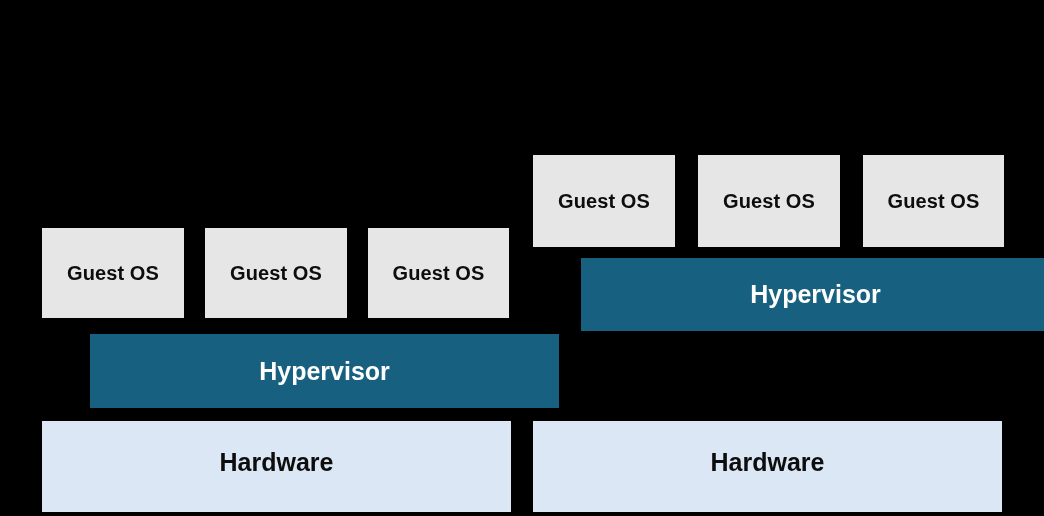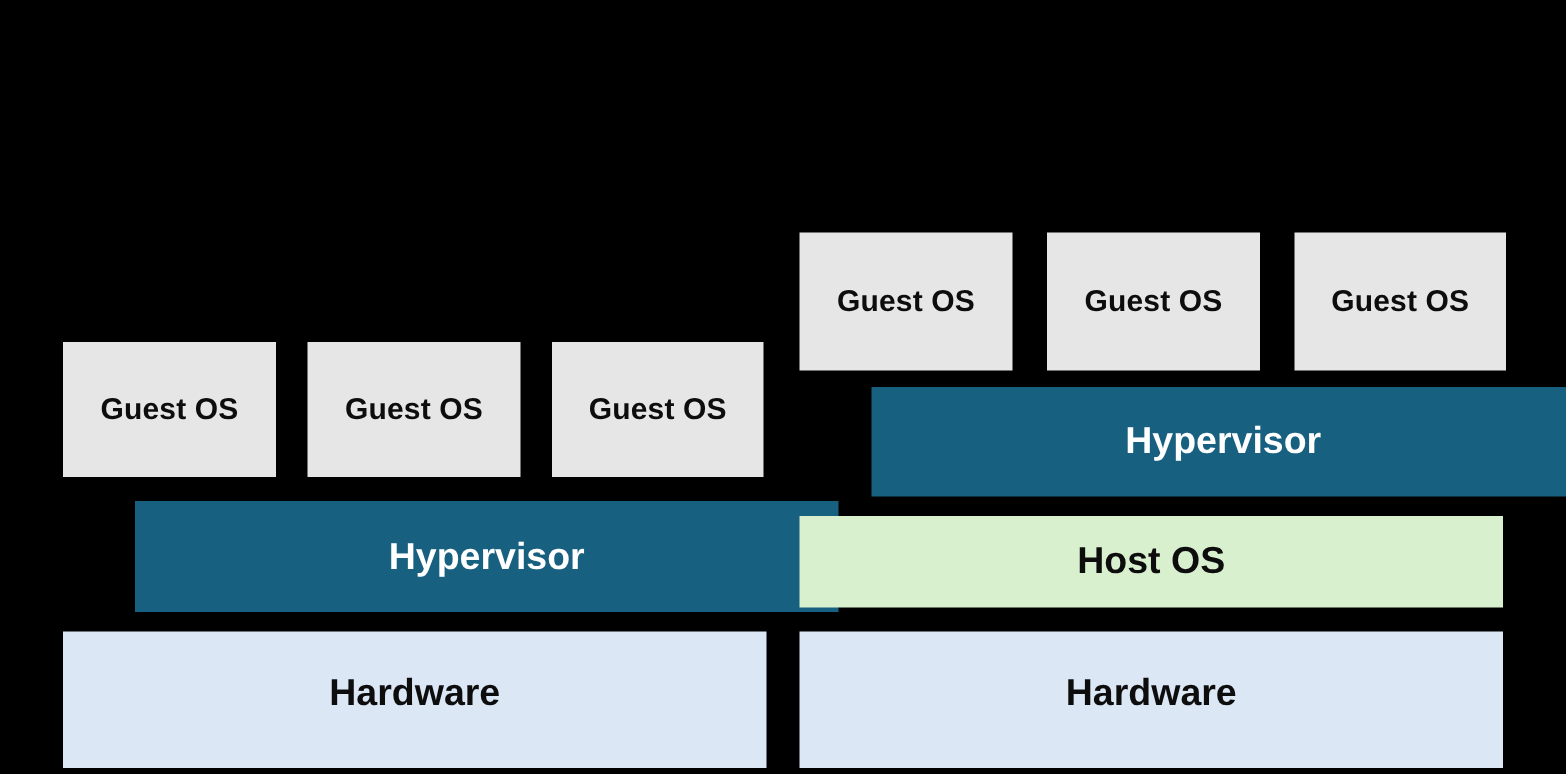--- a/index.html
+++ b/index.html
@@ -121,18 +121,17 @@
   <div class="stack" id="stack-type2">
 
     <div class="guest-row">
       <div class="guest-box">Guest OS</div>
       <div class="guest-box">Guest OS</div>
       <div class="guest-box">Guest OS</div>
     </div>
 
     <div class="layer layer-hypervisor">Hypervisor</div>
 
-    <div class="layer layer-hostos">Host OS</div>
 
     <div class="layer layer-hardware">Hardware</div>
   </div>
 
 </div>
 
 </body></html>

